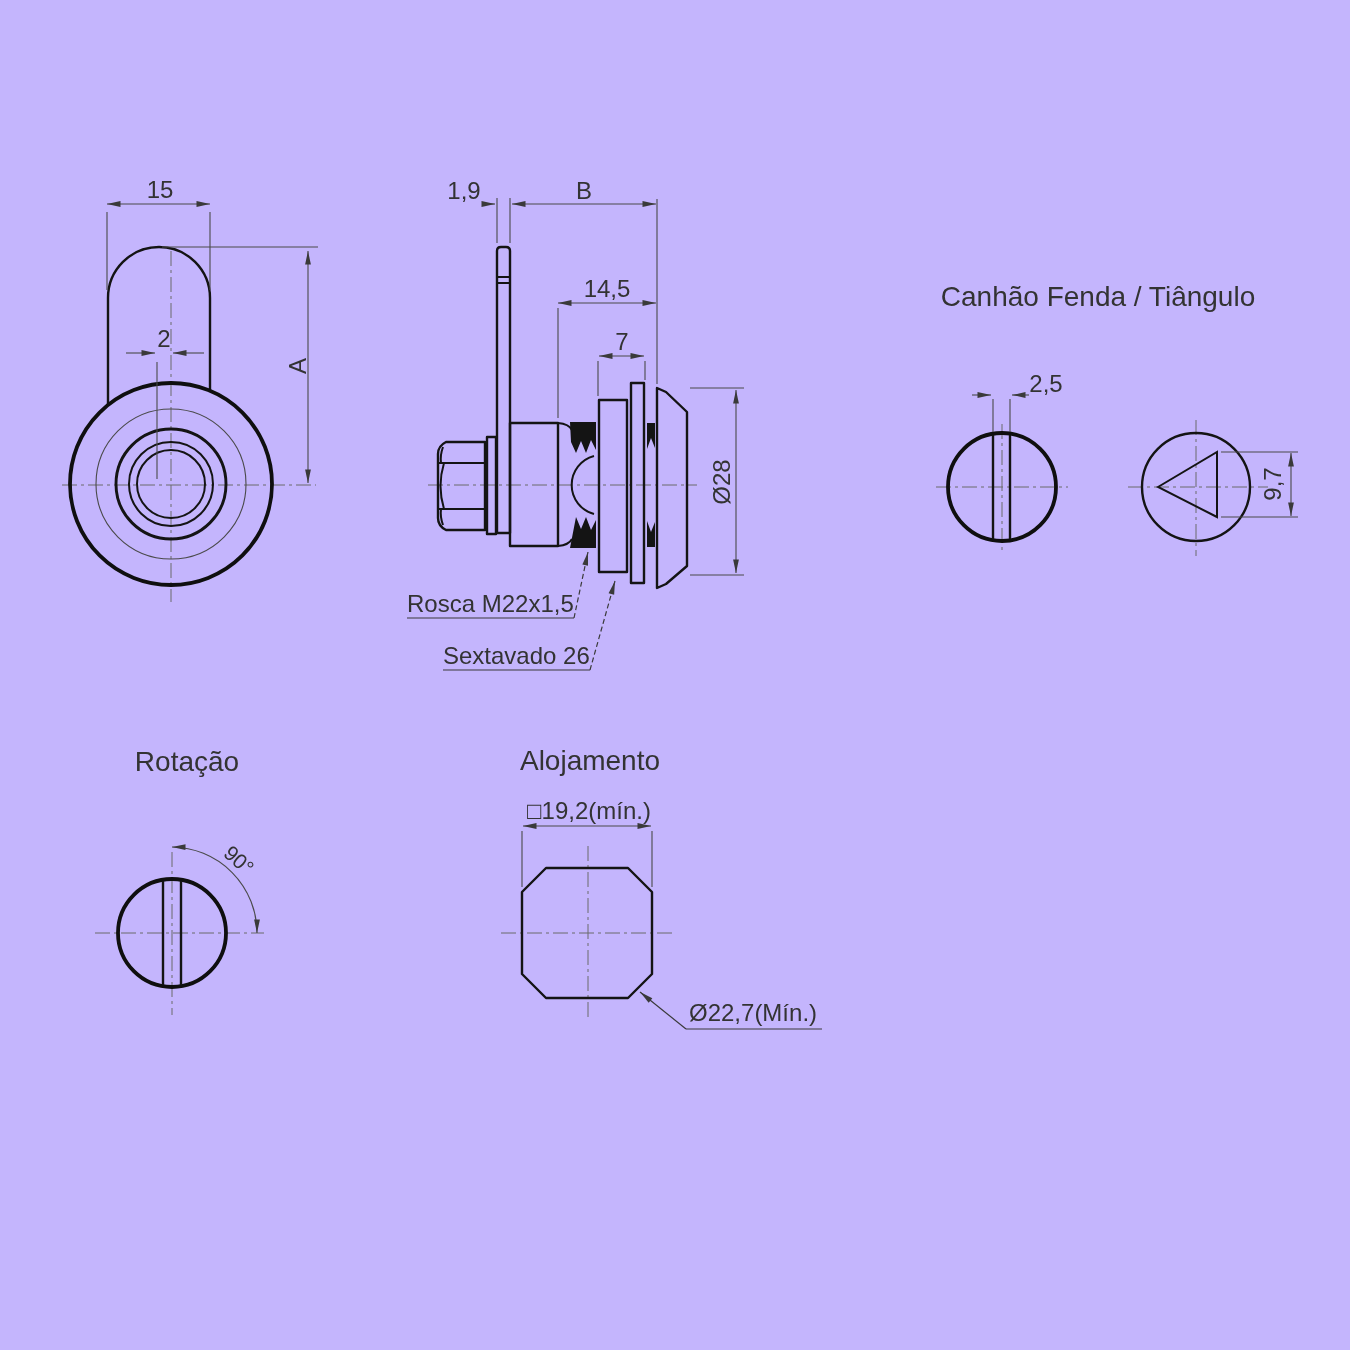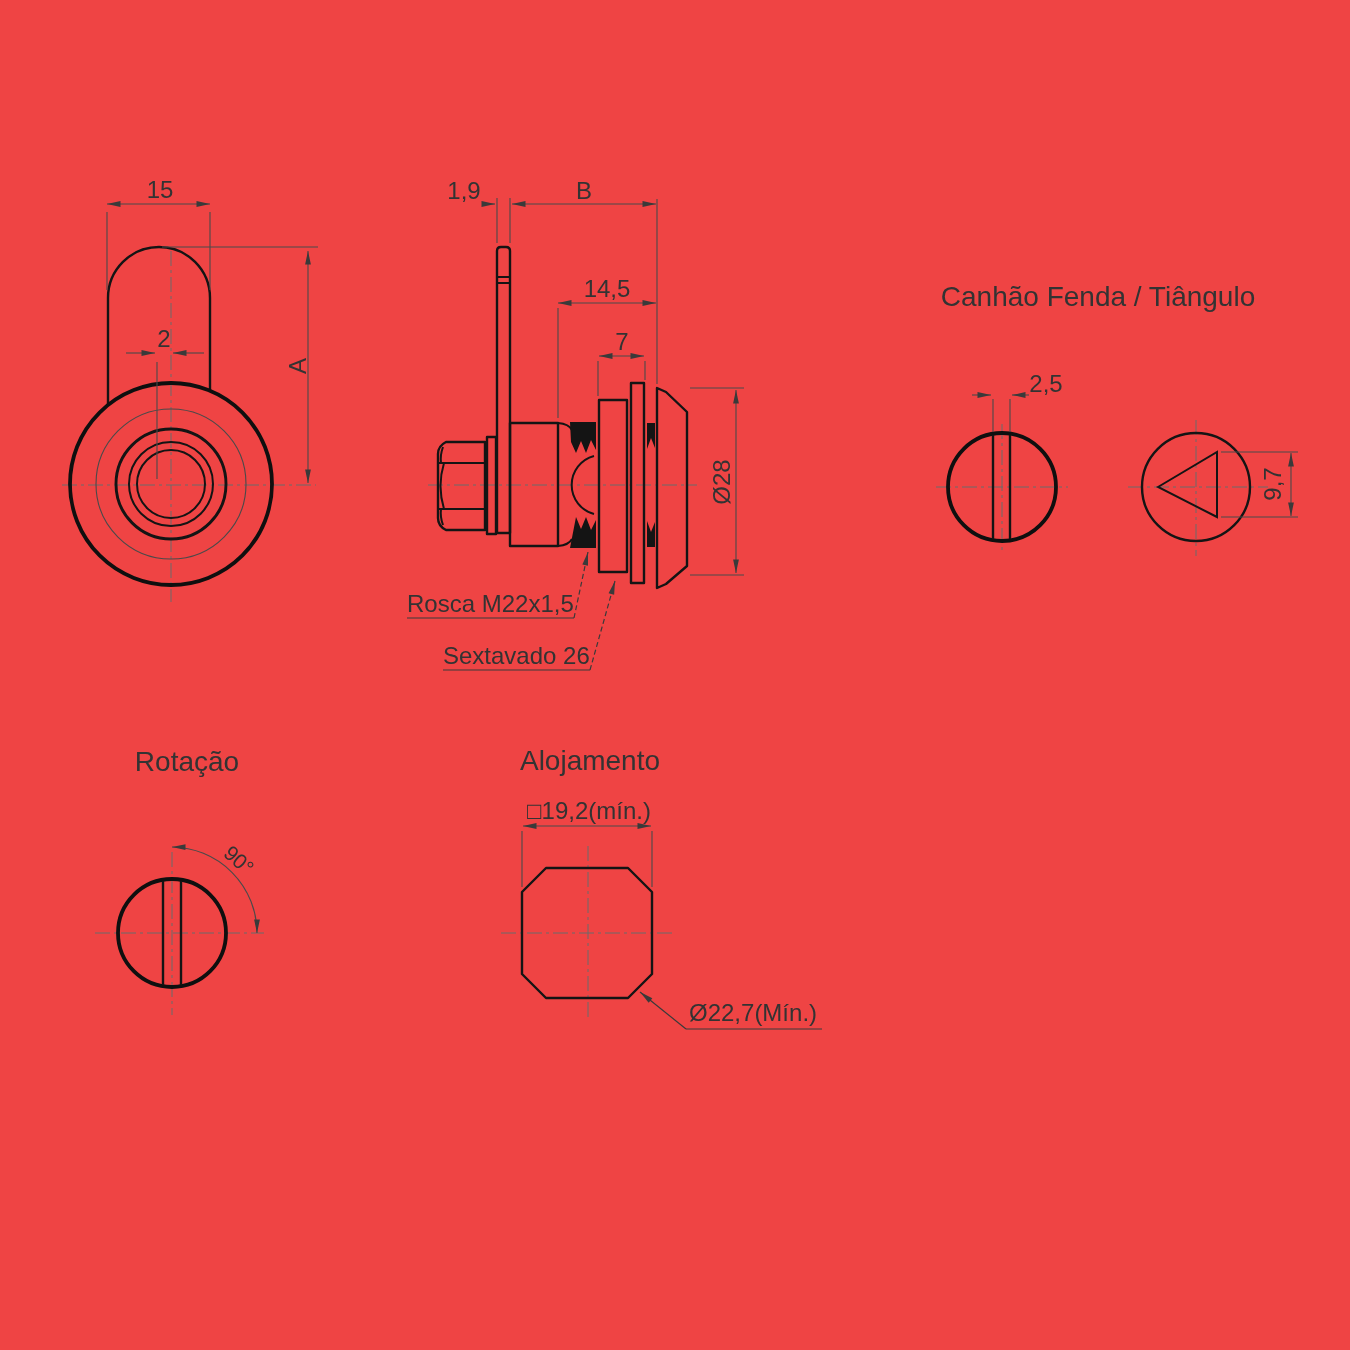--- a/index.html
+++ b/index.html
@@ -1,16 +1,16 @@
 <!DOCTYPE html>
 <html><head>
 <meta charset="utf-8">
 <style>
   html,body{margin:0;padding:0;background:#ffffff}
-  .page{width:1350px;height:1350px;background:#ef4444;position:relative;overflow:hidden}
+  .page{width:1350px;height:1350px;background:#c4b5fd;position:relative;overflow:hidden}
   svg{display:block;font-family:"Liberation Sans","DejaVu Sans",sans-serif}
   .obj{stroke:#141414;stroke-width:2.4;fill:none;stroke-linejoin:round}
   .obj2{stroke:#141414;stroke-width:2;fill:none}
   .med{stroke:#141414;stroke-width:2.9;fill:none}
   .bold{stroke:#0f0f0f;stroke-width:3.8;fill:none}
   .thin{stroke:#4a4a4a;stroke-width:1.1;fill:none}
   .cl{stroke:#6a6a6a;stroke-width:1;fill:none;stroke-dasharray:15 4 3 4}
   .lead{stroke:#3a3a3a;stroke-width:1.2;fill:none;stroke-dasharray:5 3}
   .ul{stroke:#3a3a3a;stroke-width:1.2;fill:none}
   .fillk{fill:#141414;stroke:none}

